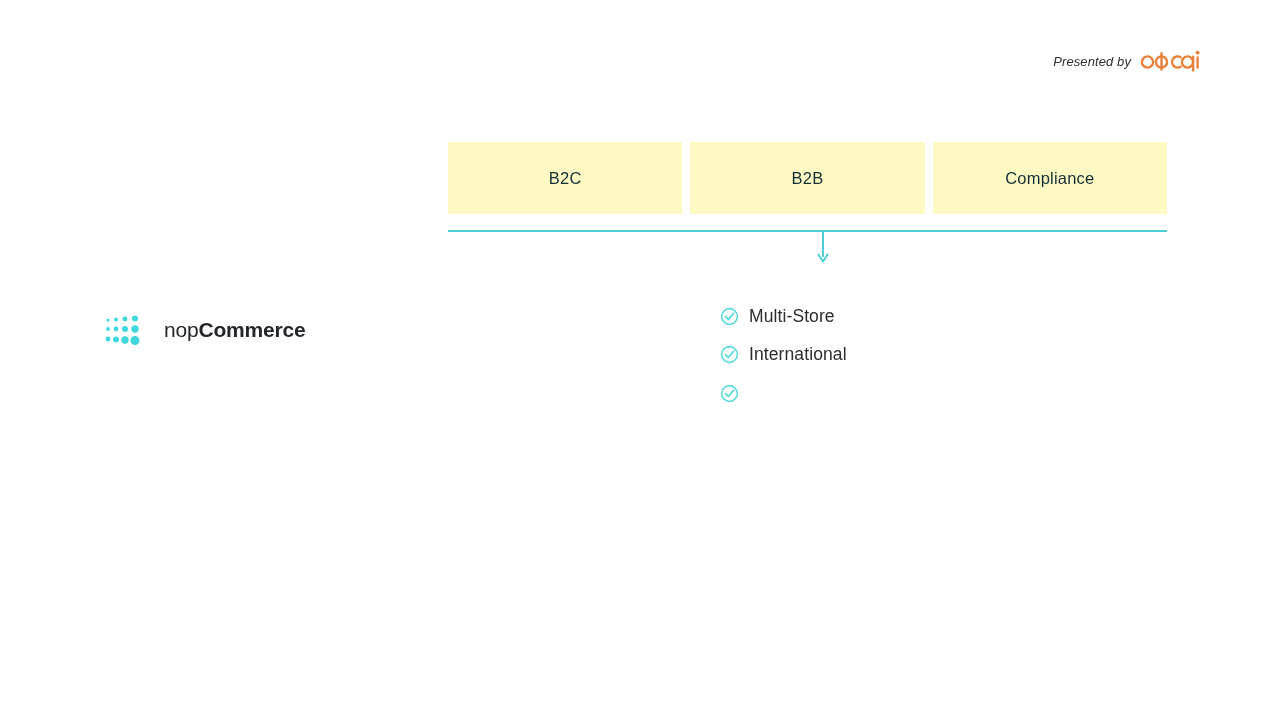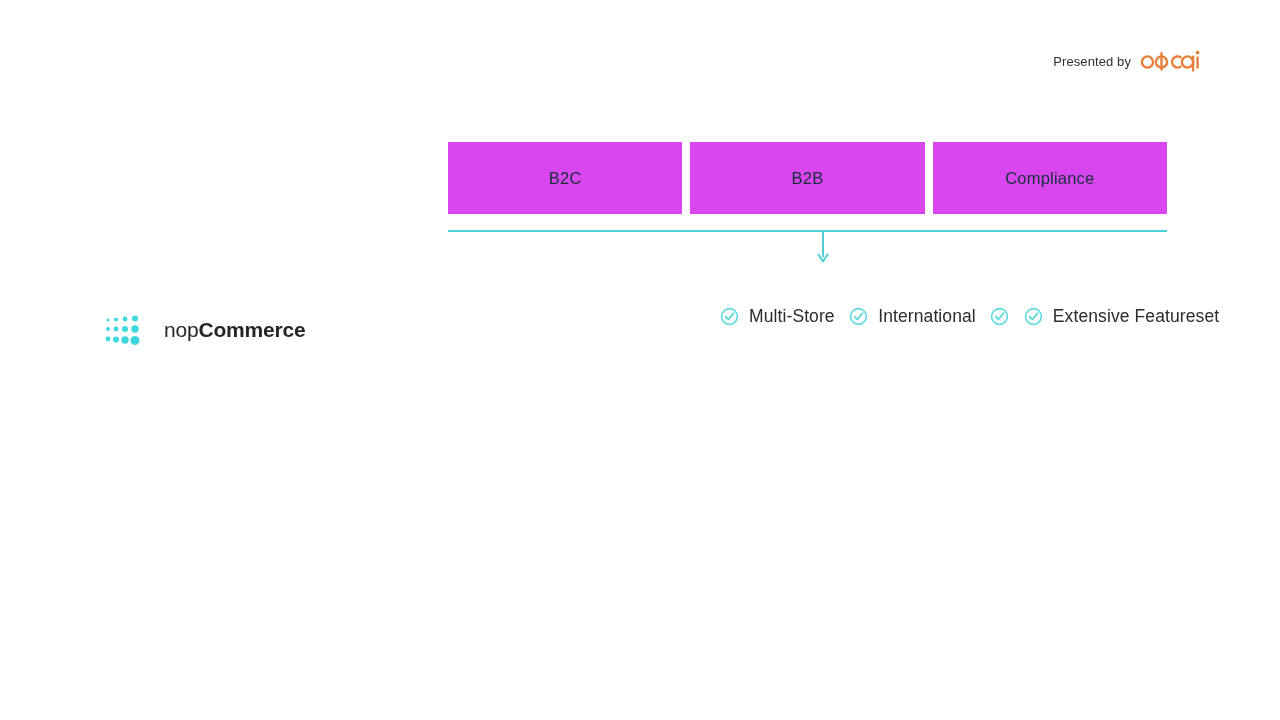--- a/index.html
+++ b/index.html
@@ -38,38 +38,39 @@
     right: 80px;
     display: flex;
     align-items: center;
     gap: 9px;
   }
   .presented-label {
     font-size: 13px;
     color: #2f2f34;
     letter-spacing: .1px;
     white-space: nowrap;
+    font-style: italic;
   }
   .odeqi-logo {
     display: block;
   }
 
   
   .segments {
     position: absolute;
     left: 448px;
     top: 142px;
     width: 719px;
     height: 72px;
     display: flex;
     gap: 8px;
   }
   .segment {
     flex: 1 1 0;
-    background: #d946ef;
+    background: #fef9c3;
     display: flex;
     align-items: center;
     justify-content: center;
     color: #123036;
     font-size: 16.5px;
     letter-spacing: .2px;
     user-select: none;
   }
 
   
@@ -107,21 +108,21 @@
   }
   .nop-word .light  { font-weight: 400; }
   .nop-word .strong { font-weight: 700; }
 
   
   .features {
     position: absolute;
     left: 720px;
     top: 304px;
     display: flex;
-    flex-direction: row;
+    flex-direction: column;
     gap: 14.5px;
   }
   .feature {
     display: flex;
     align-items: center;
     gap: 10px;
     height: 24px;
   }
   .feature-icon { flex: 0 0 auto; display: block; }
   .feature-label {
@@ -214,24 +215,17 @@
       <span class="feature-label">International</span>
     </div>
 
     <div class="feature">
       <svg class="feature-icon" width="19" height="19" viewBox="0 0 20 20">
         <circle cx="10" cy="10" r="8.3" fill="none" stroke="#55d8db" stroke-width="1.6"></circle>
         <path d="M5.9 10.2 L8.8 13.1 L14.4 6.5" fill="none" stroke="#55d8db" stroke-width="1.8" stroke-linecap="round" stroke-linejoin="round"></path>
       </svg>
     </div>
 
-    <div class="feature">
-      <svg class="feature-icon" width="19" height="19" viewBox="0 0 20 20">
-        <circle cx="10" cy="10" r="8.3" fill="none" stroke="#55d8db" stroke-width="1.6"></circle>
-        <path d="M5.9 10.2 L8.8 13.1 L14.4 6.5" fill="none" stroke="#55d8db" stroke-width="1.8" stroke-linecap="round" stroke-linejoin="round"></path>
-      </svg>
-      <span class="feature-label">Extensive Featureset</span>
-    </div>
 
 
   </div>
 
 </div>
 
 </body></html>

